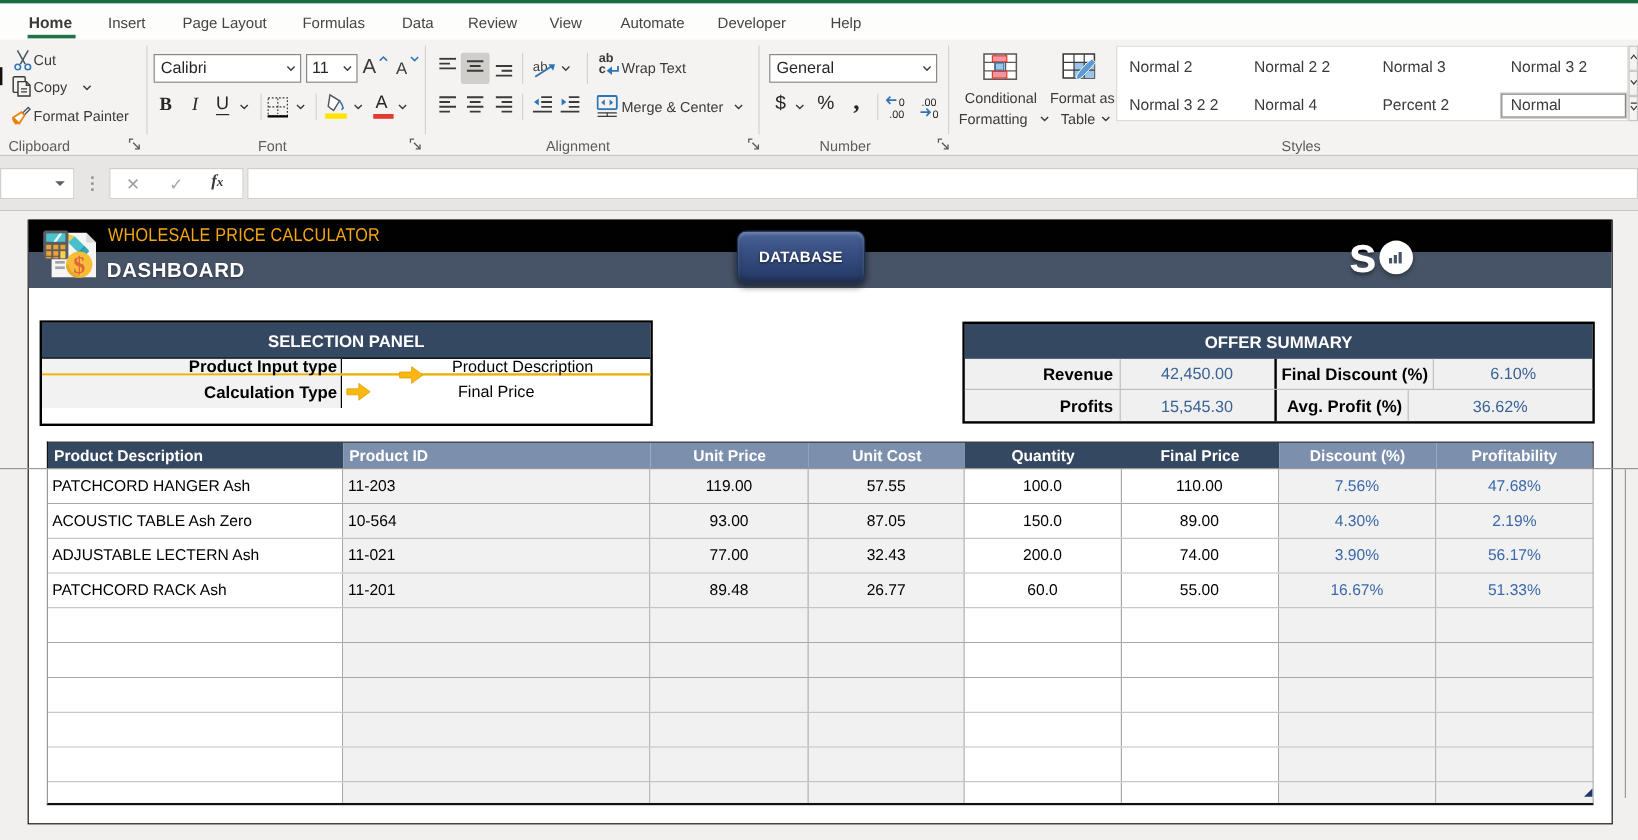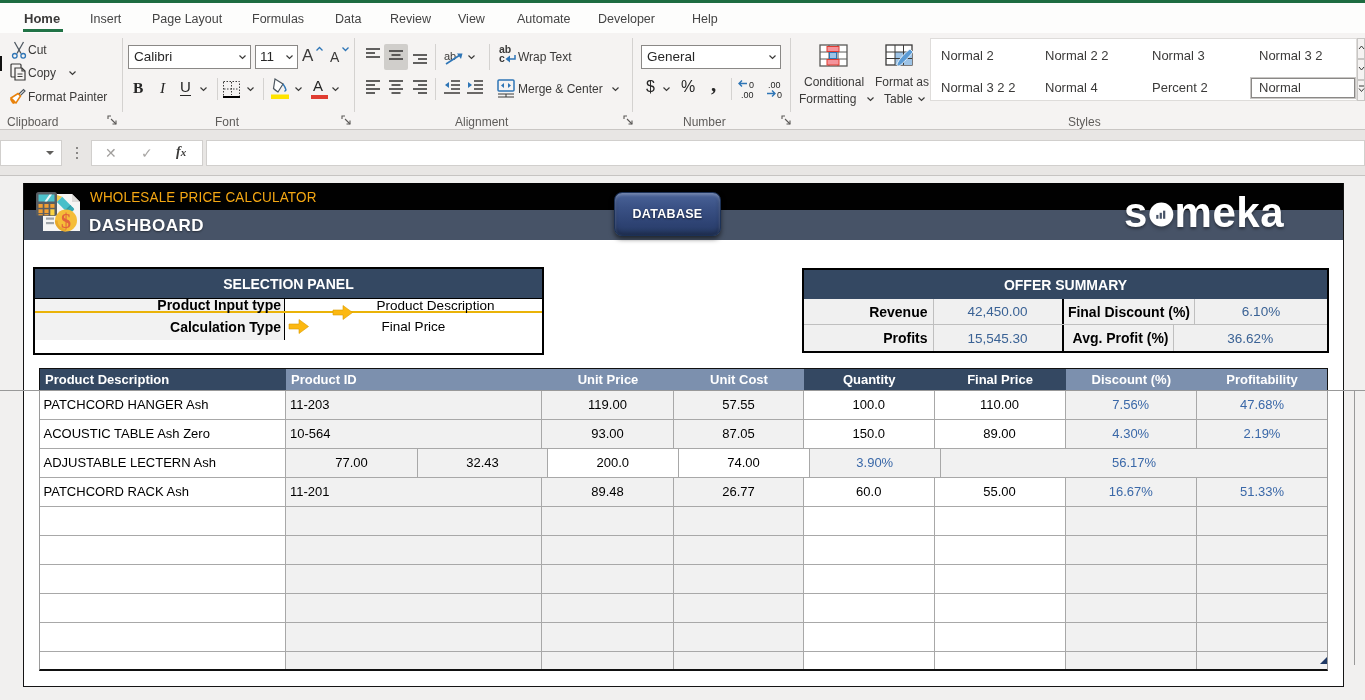--- a/index.html
+++ b/index.html
@@ -395,21 +395,20 @@
 <div class="abs" style="left:1124px;top:190px;width:160px;height:46px;display:flex;align-items:center;color:#fff;font-weight:bold;font-size:42px;letter-spacing:0.5px;text-shadow:0 2px 3px rgba(0,0,0,0.4);">
   <span>s</span>
     <svg style="margin:3px 1px 0 1px;filter:drop-shadow(0 2px 2px rgba(0,0,0,0.35));" width="29" height="29" viewBox="0 0 29 29">
       <circle cx="14.5" cy="14.5" r="14" fill="#fff"></circle>
       <g fill="#475367">
         <rect x="8.5" y="15" width="2.6" height="4.5"></rect>
         <rect x="12.5" y="12.5" width="2.6" height="7"></rect>
         <rect x="16.5" y="10" width="2.6" height="9.5"></rect>
       </g>
     </svg>
-    <span>meka</span>
 </div>
 
 <div class="abs" style="left:33px;top:267px;width:511px;height:88px;border:2px solid #000;background:#fff;">
   <div class="ctr" style="width:100%;height:30px;background:#344862;border-bottom:1px solid #000;">
     <span style="color:#fff;font-weight:bold;font-size:14px;">SELECTION PANEL</span>
   </div>
   <div style="display:flex;height:14px;border-bottom:2px solid #eab308;gap:44px;">
     <div style="width:250px;background:#f2f2f2;border-right:1px solid #000;display:flex;align-items:center;justify-content:flex-end;padding-right:3px;font-weight:bold;font-size:14px;color:#000;">Product Input type</div>
     <div style="flex:1;position:relative;display:flex;align-items:center;justify-content:center;font-size:13.5px;color:#000;">
       <svg class="abs" style="left:3px;top:5px;" width="22" height="17" viewBox="0 0 22 17">
@@ -473,20 +472,21 @@
       <div class="c1">10-564</div>
       <div class="c2">93.00</div>
       <div class="c3">87.05</div>
       <div class="c4">150.0</div>
       <div class="c5">89.00</div>
       <div class="c6">4.30%</div>
       <div class="c7">2.19%</div>
     </div>
   <div class="trow">
       <div class="c0">ADJUSTABLE LECTERN Ash</div>
+      <div class="c1">11-021</div>
       <div class="c2">77.00</div>
       <div class="c3">32.43</div>
       <div class="c4">200.0</div>
       <div class="c5">74.00</div>
       <div class="c6">3.90%</div>
       <div class="c7">56.17%</div>
     </div>
   <div class="trow">
       <div class="c0">PATCHCORD RACK Ash</div>
       <div class="c1">11-201</div>

